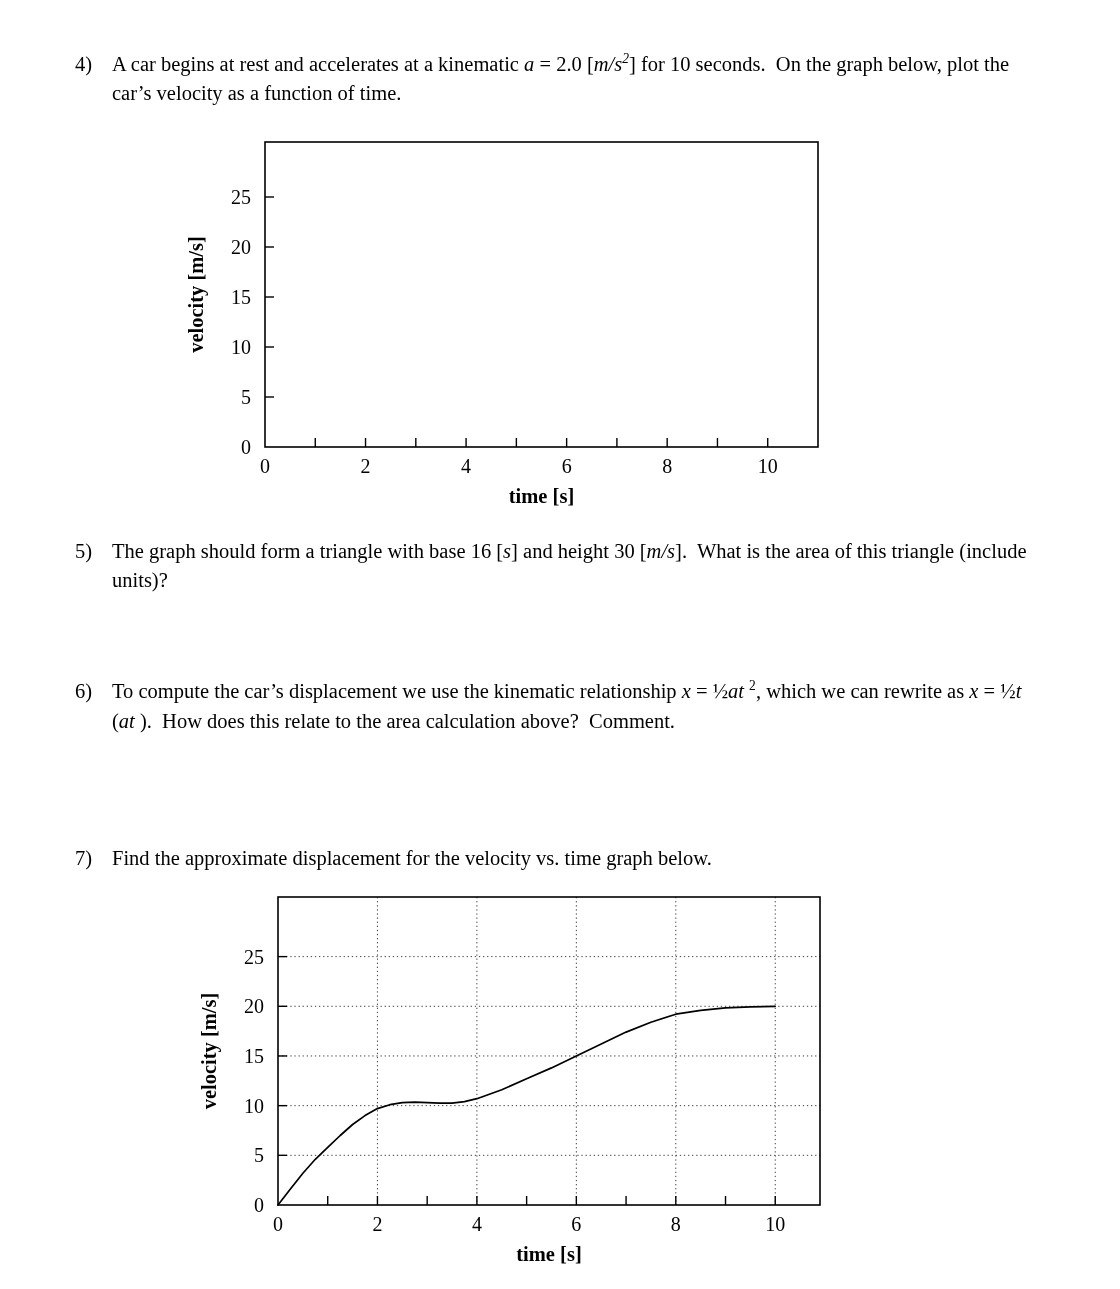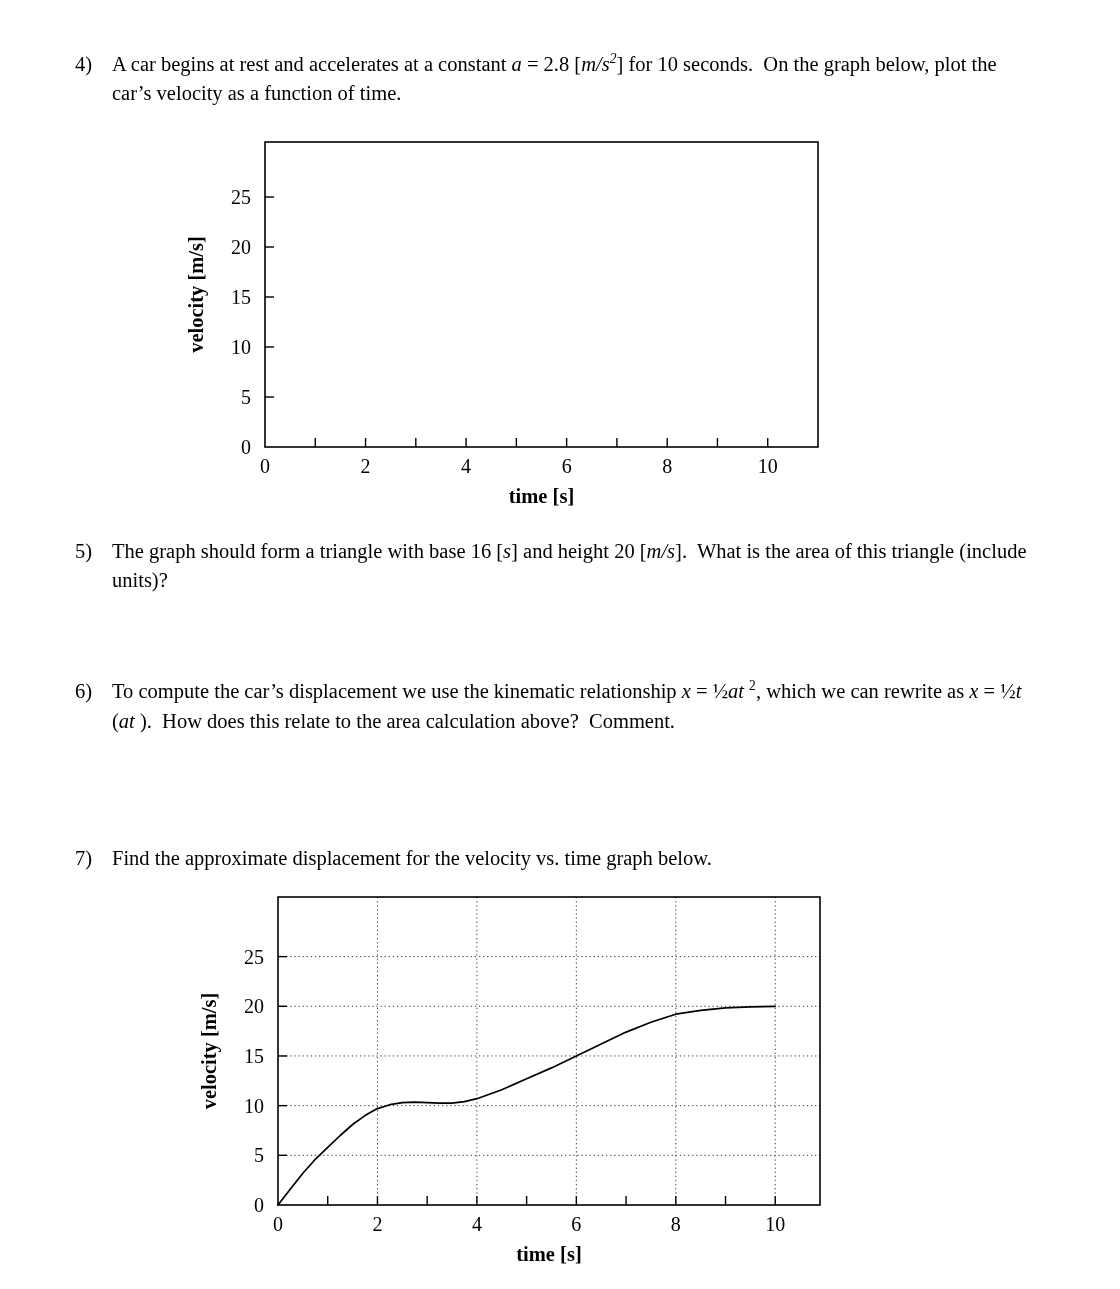--- a/index.html
+++ b/index.html
@@ -41,21 +41,21 @@
   .tick  { stroke:#000; stroke-width:1.4; }
   .curve { stroke:#000; stroke-width:1.7; fill:none; stroke-linejoin:round; stroke-linecap:round; }
 </style>
 </head>
 <body>
 
 <div class="page">
 
   <section class="question q4">
     <span class="qnum">4)</span>
-    <p class="qtext"><span>A car begins at rest and accelerates at a constant </span><span class="it">a</span><span> = 2.8 [</span><span class="it">m/s</span><sup class="it">2</sup><span>] for 10 seconds.  On the graph below, plot the car’s velocity as a function of time.</span></p>
+    <p class="qtext"><span>A car begins at rest and accelerates at a kinematic </span><span class="it">a</span><span> = 2.0 [</span><span class="it">m/s</span><sup class="it">2</sup><span>] for 10 seconds.  On the graph below, plot the car’s velocity as a function of time.</span></p>
   </section>
 
   <div class="chartwrap first"><svg width="673" height="387">
         <rect x="100" y="12" width="553" height="305" class="frame"></rect>
         <line x1="150.27272727272728" y1="317" x2="150.27272727272728" y2="308" class="tick"></line>
         <line x1="200.54545454545456" y1="317" x2="200.54545454545456" y2="308" class="tick"></line>
         <line x1="250.8181818181818" y1="317" x2="250.8181818181818" y2="308" class="tick"></line>
         <line x1="301.0909090909091" y1="317" x2="301.0909090909091" y2="308" class="tick"></line>
         <line x1="351.3636363636364" y1="317" x2="351.3636363636364" y2="308" class="tick"></line>
         <line x1="401.6363636363636" y1="317" x2="401.6363636363636" y2="308" class="tick"></line>
@@ -79,21 +79,21 @@
         <text x="86" y="224" class="ticklabel" text-anchor="end">10</text>
         <text x="86" y="174" class="ticklabel" text-anchor="end">15</text>
         <text x="86" y="124.00000000000003" class="ticklabel" text-anchor="end">20</text>
         <text x="86" y="74" class="ticklabel" text-anchor="end">25</text>
         <text x="376.5" y="373" class="axistitle" text-anchor="middle">time [s]</text>
         <text x="38" y="164.5" class="axistitle" text-anchor="middle" transform="rotate(-90 38 164.5)">velocity [m/s]</text>
       </svg></div>
 
   <section class="question q5">
     <span class="qnum">5)</span>
-    <p class="qtext"><span>The graph should form a triangle with base 16 [</span><span class="it">s</span><span>] and height 20 [</span><span class="it">m/s</span><span>].  What is the area of this triangle (include units)?</span></p>
+    <p class="qtext"><span>The graph should form a triangle with base 16 [</span><span class="it">s</span><span>] and height 30 [</span><span class="it">m/s</span><span>].  What is the area of this triangle (include units)?</span></p>
   </section>
 
   <section class="question q6">
     <span class="qnum">6)</span>
     <p class="qtext"><span>To compute the car’s displacement we use the kinematic relationship </span><span class="it">x</span><span> = ½</span><span class="it">at</span><span> </span><sup>2</sup><span>, which we can rewrite as </span><span class="it">x</span><span> = ½</span><span class="it">t</span><span> (</span><span class="it">at</span><span> ).  How does this relate to the area calculation above?  Comment.</span></p>
   </section>
 
   <section class="question q7">
     <span class="qnum">7)</span>
     <p class="qtext"><span>Find the approximate displacement for the velocity vs. time graph below.</span></p>

